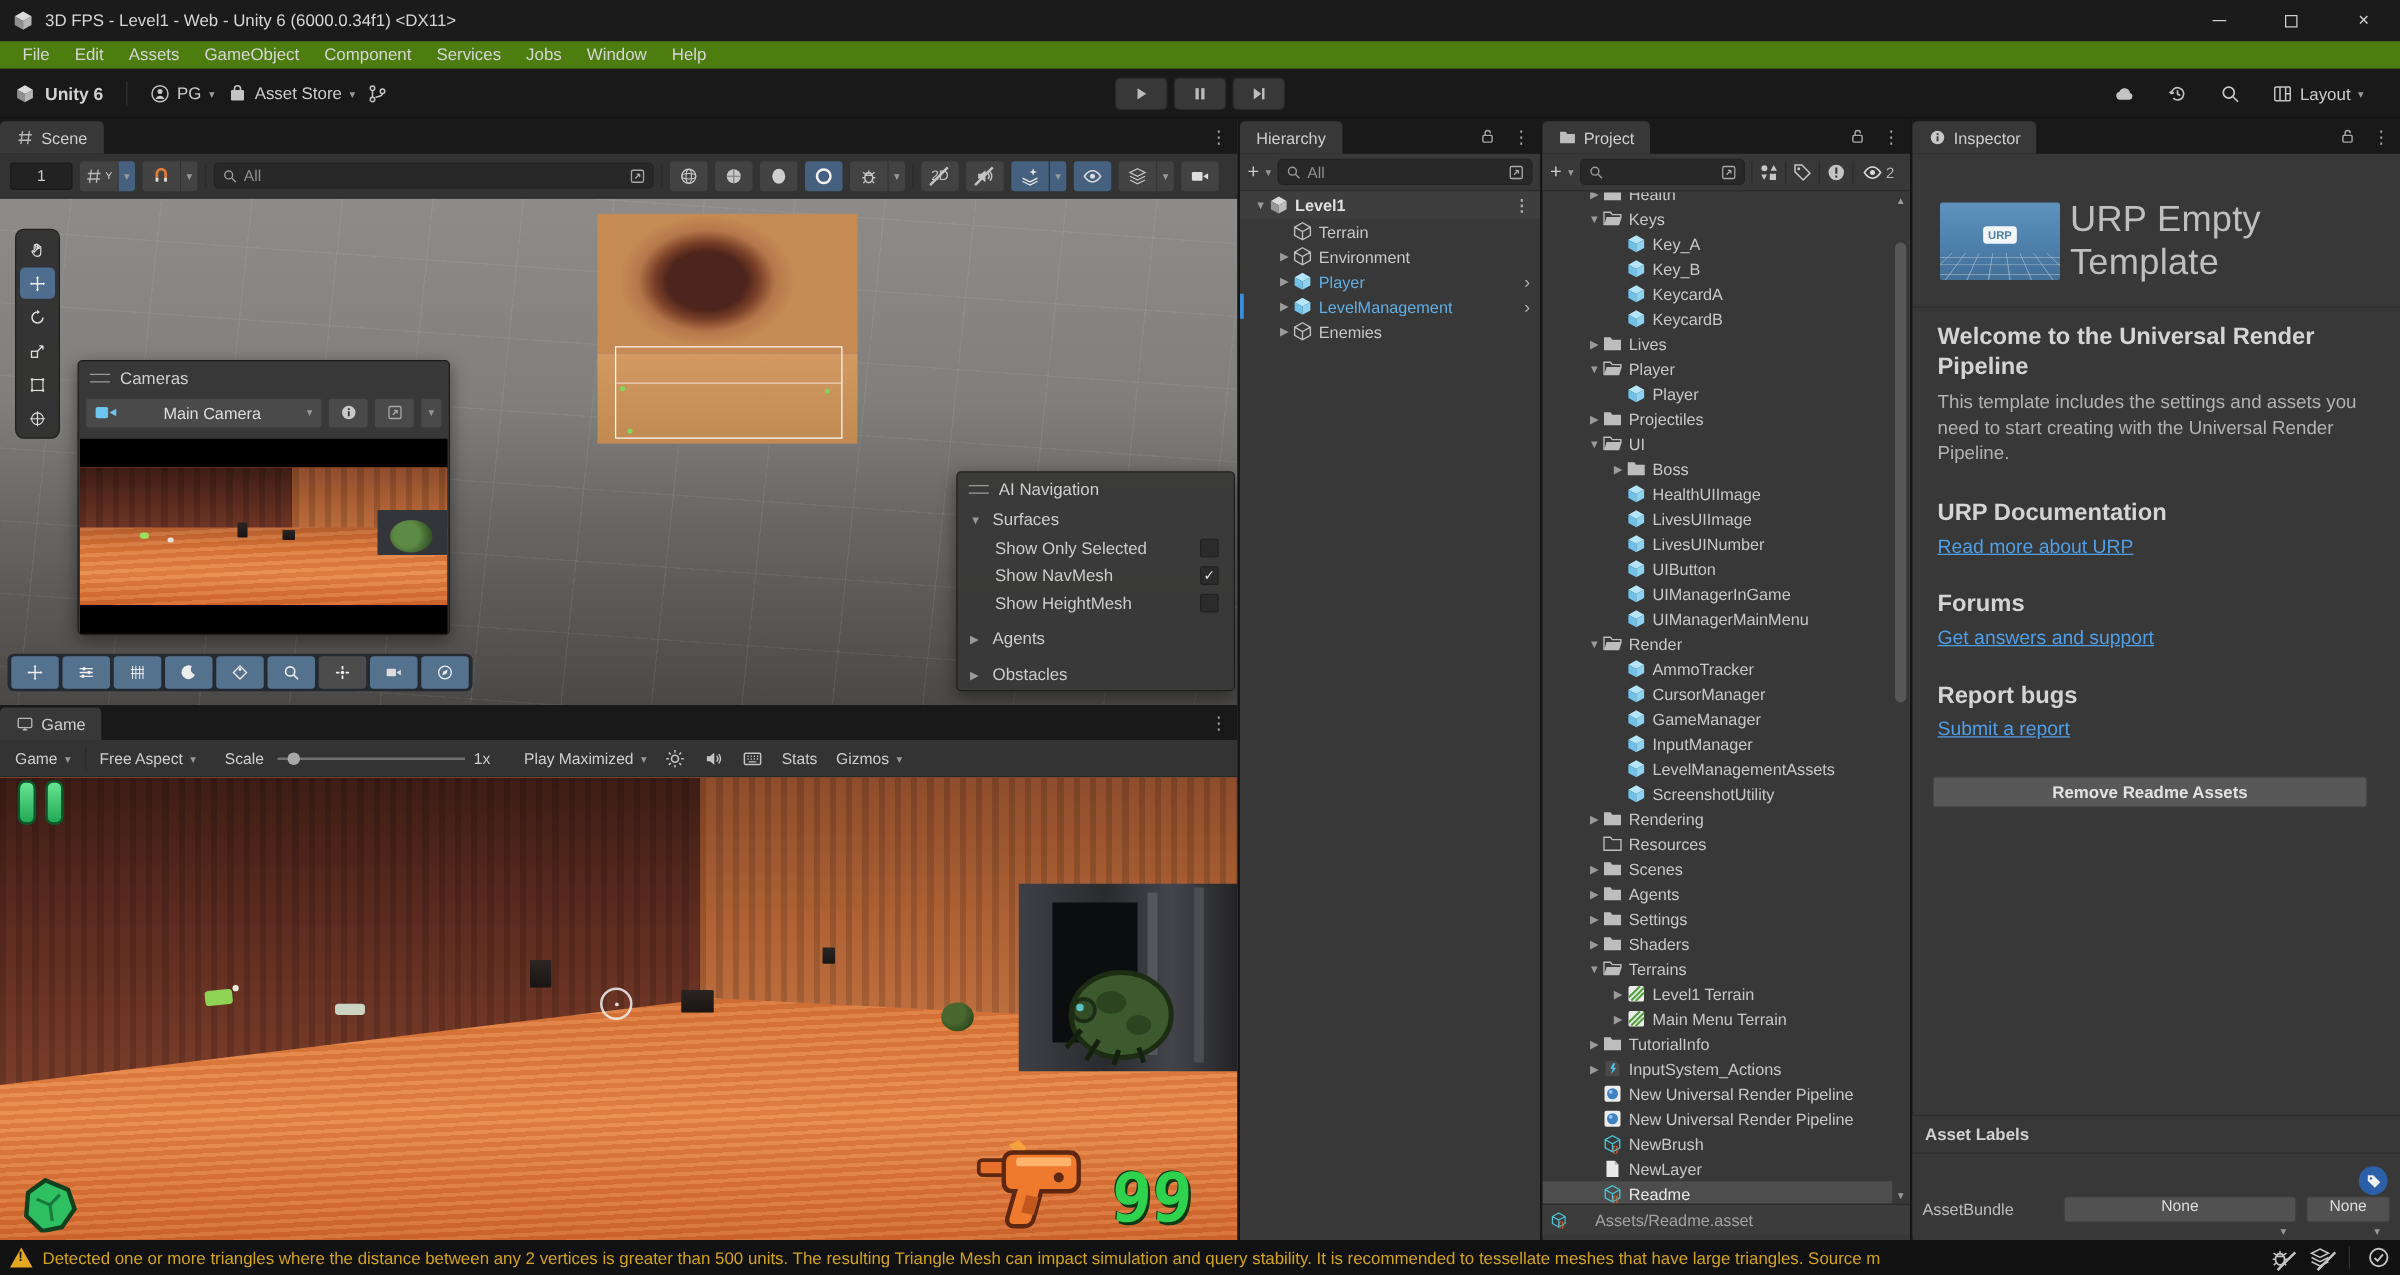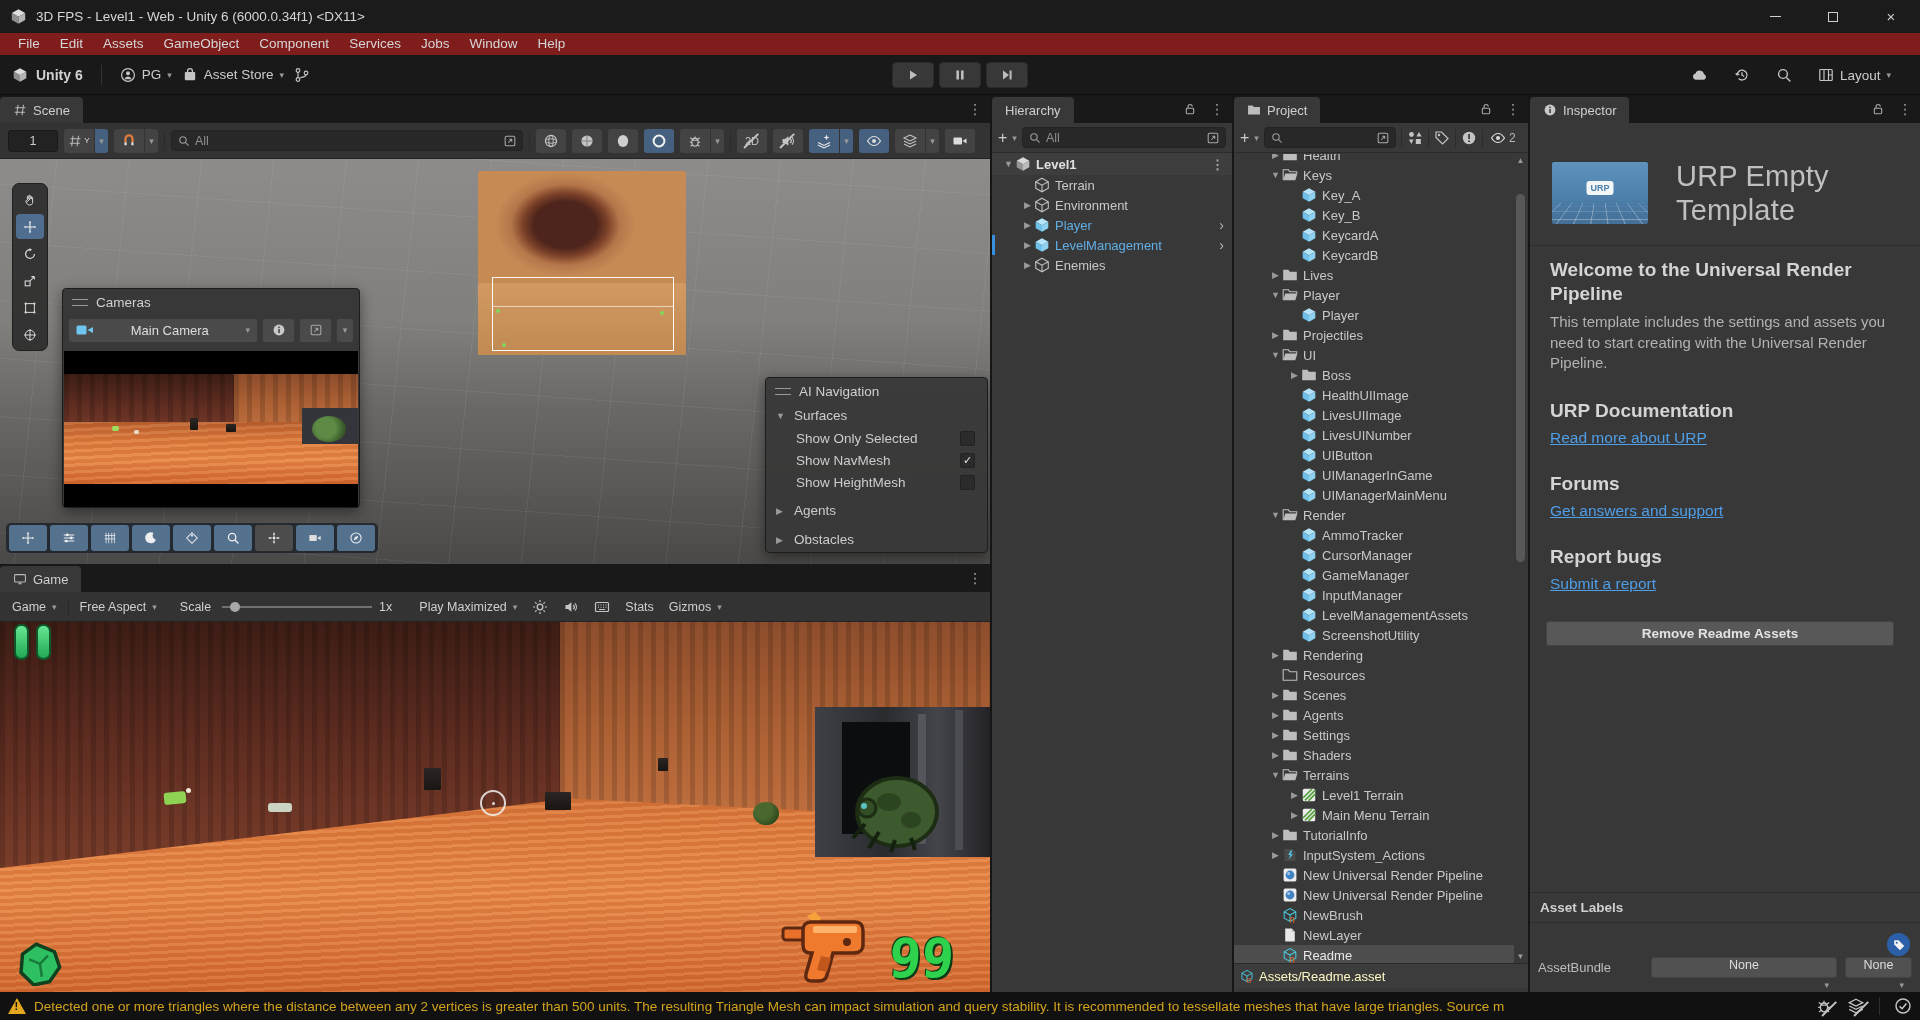--- a/index.html
+++ b/index.html
@@ -12,21 +12,21 @@
   
   #titlebar { position:absolute; left:0; top:0; width:1920px; height:33px; background:#1b1b1b;
               display:flex; align-items:center; padding-left:10px; }
   #titlebar .appicon { width:17px; height:17px; margin-right:9px; }
   #titlebar .title { font-size:13.5px; color:#d6d6d6; }
   .wincontrols { position:absolute; right:0; top:0; height:33px; display:flex; }
   .winbtn { width:58px; height:33px; display:flex; align-items:center; justify-content:center; color:#cfcfcf; font-size:15px; }
   .winbtn .minbar { width:11px; height:1px; background:#cfcfcf; }
   .winbtn .maxbox { width:10px; height:10px; border:1px solid #cfcfcf; }
 
-  #menubar { position:absolute; left:0; top:33px; width:1920px; height:22px; background:#7f1d1d;
+  #menubar { position:absolute; left:0; top:33px; width:1920px; height:22px; background:#4d7c0f;
              display:flex; padding-left:8px; }
   .menu-item { padding:0 10px; font-size:13.5px; color:#d6d6d6; height:22px; line-height:22px; }
 
   #toolbar { position:absolute; left:0; top:55px; width:1920px; height:40px; background:#191919;
              border-bottom:1px solid #0d0d0d; display:flex; align-items:center; }
   .tb-left { display:flex; align-items:center; gap:10px; padding-left:12px; font-size:14px; color:#d2d2d2; }
   .tb-brand { font-weight:bold; display:flex; align-items:center; gap:8px;justify-content:space-between; }
   .tb-sep { width:1px; height:20px; background:#333; margin:0 8px; }
   .tb-dd { display:flex; align-items:center; gap:6px; font-size:13.5px; color:#cccccc; }
   .caret { font-size:9px; color:#999; }
@@ -158,30 +158,30 @@
   .arrowcell { width:13px; text-align:center; flex:none; }
   .iconcell { width:16px; height:16px; margin-right:5px; flex:none; }
 
   
   #project-panel { left:1232px; width:296px; border-left:2px solid #161616; }
   #project-tree { position:absolute; left:0; top:59px; right:14px; bottom:29px; overflow:hidden; }
   #project-tree-inner { margin-top:-9px; }
   .prow { height:20px; display:flex; align-items:center; font-size:13px; color:#c8c8c8; }
   .prow.sel { background:#4d4d4d; color:#e8e8e8; }
   #project-footer { position:absolute; left:0; bottom:4px; right:0; height:25px; background:#3c3c3c;
-                    border-top:1px solid #2a2a2a; display:flex; align-items:center; gap:5px; padding:0 6px;
-                    font-size:13px; color:#fef9c3; }
+                    border-top:1px solid #2a2a2a; display:flex; align-items:center; gap:22px; padding:0 6px;
+                    font-size:13px; color:#a3a3a3; }
   #pscroll { position:absolute; right:1px; top:59px; bottom:29px; width:13px; background:#383838; }
   #pscroll .thumb { position:absolute; left:2px; top:40px; width:9px; height:368px; background:#585858; border-radius:5px; }
   #pscroll .sarr { position:absolute; left:0; width:13px; text-align:center; font-size:8px; color:#9a9a9a; }
   .eyecount { display:flex; align-items:center; gap:3px; color:#b5b5b5; font-size:12px; margin-left:2px; }
 
   
   #inspector-panel { left:1528px; width:392px; border-left:2px solid #161616; }
-  #insp-head { display:flex; gap:28px; padding:36px 33px 18px 22px; align-items:center; border-bottom:1px solid #2c2c2c; }
+  #insp-head { display:flex; gap:8px; padding:36px 33px 18px 22px; align-items:center; border-bottom:1px solid #2c2c2c; }
   #insp-thumb { width:96px; height:62px; border-radius:2px; position:relative; flex:none;
       background:linear-gradient(180deg,#5f93bd 0%,#4d80ab 55%,#446f96 100%); overflow:hidden; }
   #insp-thumb .gridlines { position:absolute; left:-30px; right:-30px; bottom:-6px; height:34px;
       background:repeating-linear-gradient(90deg, rgba(255,255,255,.5) 0 1px, transparent 1px 14px),
                  repeating-linear-gradient(0deg, rgba(255,255,255,.5) 0 1px, transparent 1px 9px);
       transform:perspective(40px) rotateX(40deg); opacity:.6; }
   #insp-thumb .badge { position:absolute; left:50%; top:42%; transform:translate(-50%,-50%);
       background:#f2f6f9; color:#4d80ab; font-size:9px; font-weight:bold; padding:2px 4px; border-radius:3px; }
   #insp-title { font-size:29px; color:#bfbfbf; line-height:1.18; letter-spacing:.2px; }
   #insp-body { padding:12px 20px 0 20px; }

